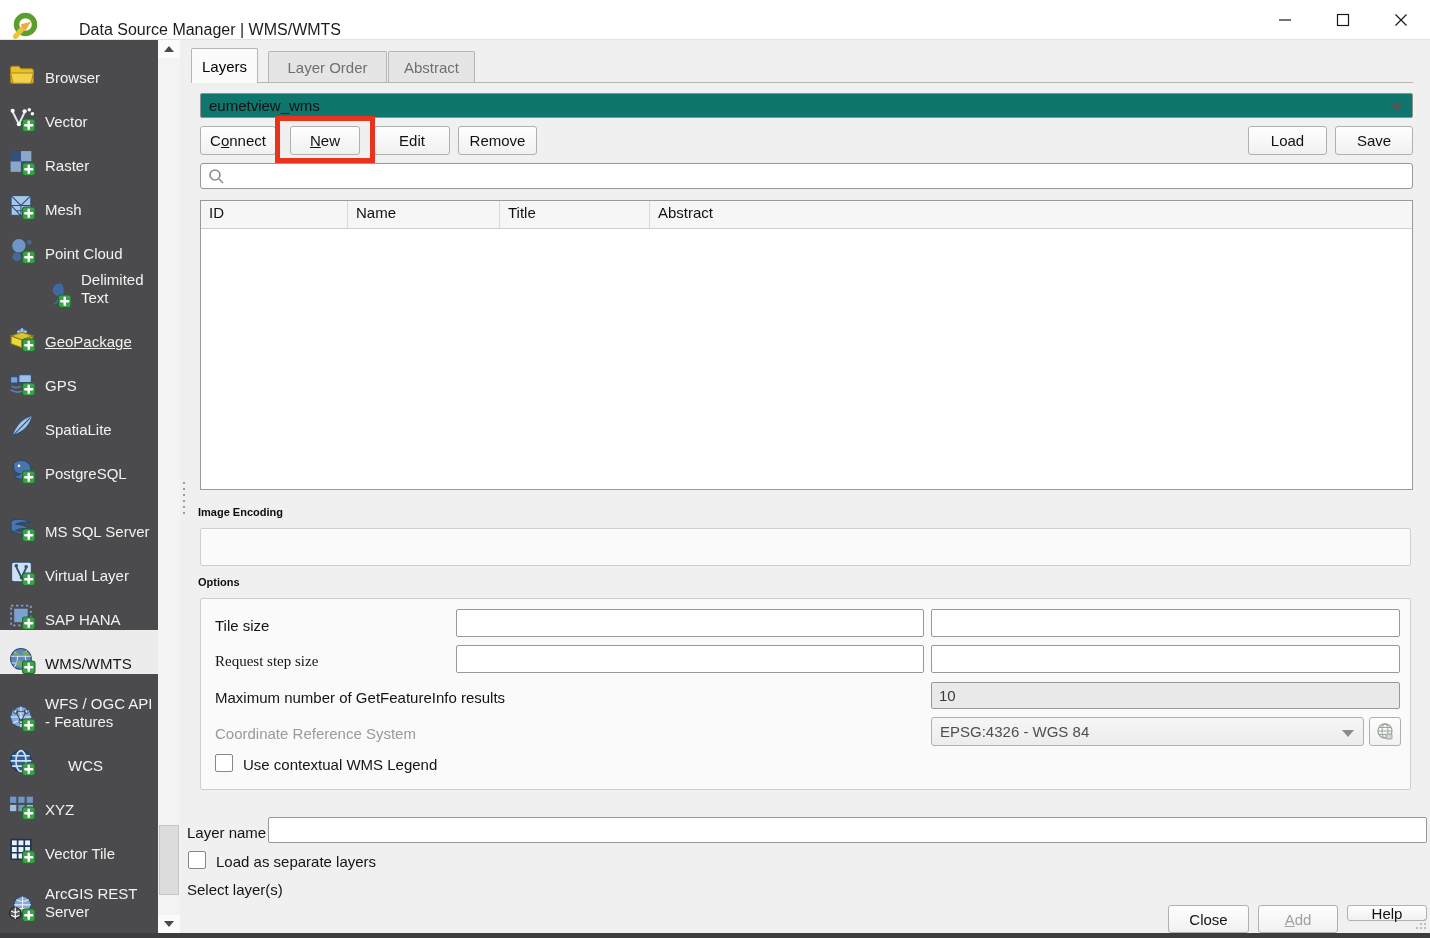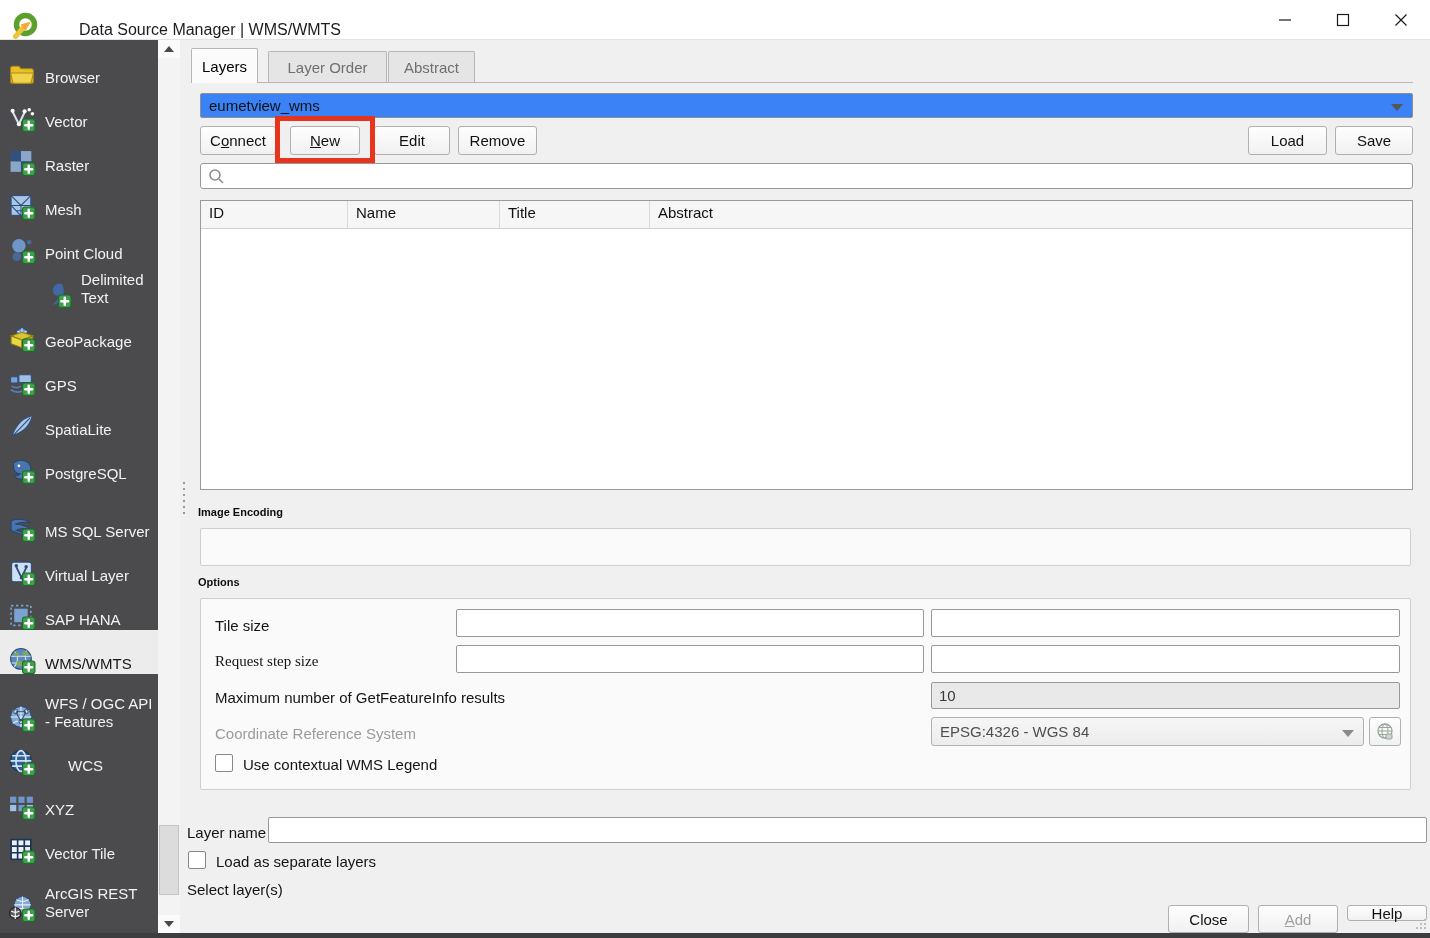--- a/index.html
+++ b/index.html
@@ -55,21 +55,21 @@
   .tab.active { background: #fbfbfb; color: #000; z-index: 3; }
   .tabline { position: absolute; left: 20px; top: 42px; width: 1213px; height: 1px; background: #b6b6b6; z-index: 1; }
   
   .btn { position: absolute; display:flex; align-items:center; justify-content:center;
     font-size: 15px; color: #111; background: linear-gradient(#fefefe,#f1f1f1);
     border: 1px solid #b0b0b0; border-radius: 3px; cursor: default; }
   .btn.disabled { color: #a0a0a0; }
   .input { position: absolute; background: #fff; border: 1px solid #989898; border-radius: 2px;
     font-size: 15px; font-family: inherit; padding: 0 7px; color: #111; outline: none; }
   .input.disabled { background: #e9e9e9; color: #3a3a3a; }
-  .combo { position: absolute; background: #3b82f6; border: 1px solid #8f8f8f; border-radius: 2px;
+  .combo { position: absolute; background: #0f766e; border: 1px solid #8f8f8f; border-radius: 2px;
     font-size: 15px; display: flex; align-items: center; padding: 0 26px 0 8px; color: #111; }
   .combo .arrow { position: absolute; right: 9px; top: 50%; margin-top: -2px;
     width: 0; height: 0; border-left: 6px solid transparent; border-right: 6px solid transparent; border-top: 7px solid #555; }
   .combo.gray { background: linear-gradient(#f6f6f6,#ececec); border-color: #b0b0b0; color: #4f4f4f; border-radius: 3px; }
   .combo.gray .arrow { border-top-color: #8a8a8a; }
   .groupbox { position: absolute; background: #fafafa; border: 1px solid #cfcfcf; border-radius: 2px; }
   .heading { position: absolute; font-weight: bold; font-size: 11px; color: #0d0d0d; }
   .label { position: absolute; font-size: 15px; color: #141414; white-space: nowrap; }
   .label.dim { color: #9a9a9a; }
   .cb { position: absolute; width: 18px; height: 18px; background: #fff; border: 1px solid #878787; border-radius: 2px; }
@@ -174,21 +174,21 @@
       <span class="lbl">Point Cloud</span>
     </div>
     <div class="side-item" style="height: 44px; padding-left: 44px;">
       <span class="ic"><svg width="28" height="27" viewBox="0 0 26 26">
           <path d="M15.5 2.5C10.5 2.5 8 5.5 8 9c0 3 2 5.3 5.2 5.3 0 4.2-2.7 7-6.2 8.7 7.5-1.2 11.5-6 11.5-13 0-4.5-1.5-7.5-3-7.5z" fill="#3f69a5"></path>
           <rect x="13.5" y="13.5" width="12" height="12" rx="2.5" fill="#3ea04a" stroke="#1f6b2d"></rect>
           <path d="M19.5 16.2v6.6M16.2 19.5h6.6" stroke="#fff" stroke-width="2.4" stroke-linecap="round"></path>
         </svg></span>
       <span class="lbl">Delimited Text</span>
     </div>
-    <div class="side-item" style="height: 44px;">
+    <div class="side-item" style="height: 44px; text-decoration: underline;">
       <span class="ic"><svg width="28" height="27" viewBox="0 0 26 26">
           <circle cx="13" cy="8.5" r="5.5" fill="#6f96c8" stroke="#2c4d79"></circle>
           <path d="M8.5 6q4.5 2.5 9 0M13 3v11" stroke="#dce8f4" fill="none"></path>
           <path d="M2.5 10.5l10.5-3.5 10.5 3.5-10.5 4z" fill="#d9c42f" stroke="#8f7d12"></path>
           <path d="M2.5 10.5v7.5l10.5 4v-7.5z" fill="#e9d83f" stroke="#8f7d12"></path>
           <path d="M23.5 10.5v7.5l-10.5 4v-7.5z" fill="#c9b425" stroke="#8f7d12"></path>
           <rect x="13.5" y="13.5" width="12" height="12" rx="2.5" fill="#3ea04a" stroke="#1f6b2d"></rect>
           <path d="M19.5 16.2v6.6M16.2 19.5h6.6" stroke="#fff" stroke-width="2.4" stroke-linecap="round"></path>
         </svg></span>
       <span class="lbl">GeoPackage</span>

